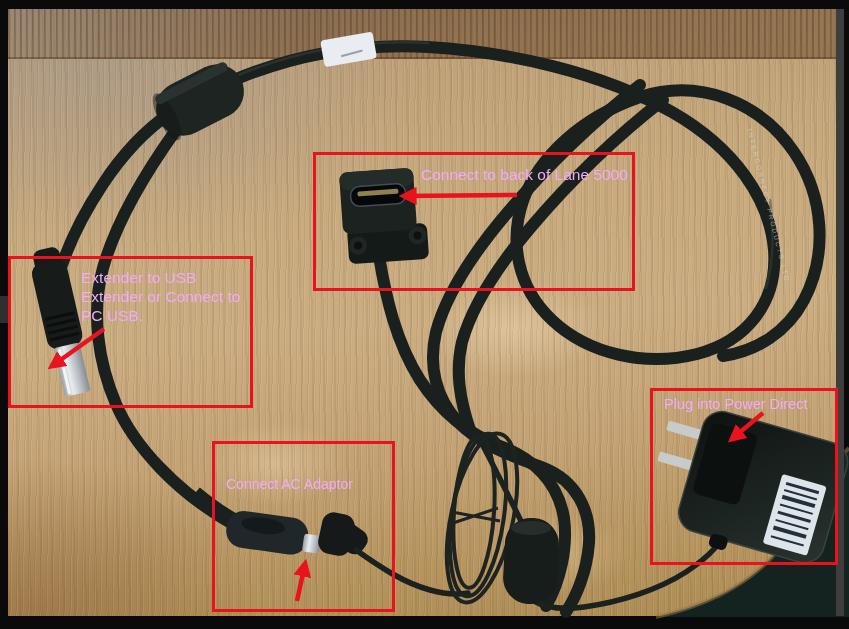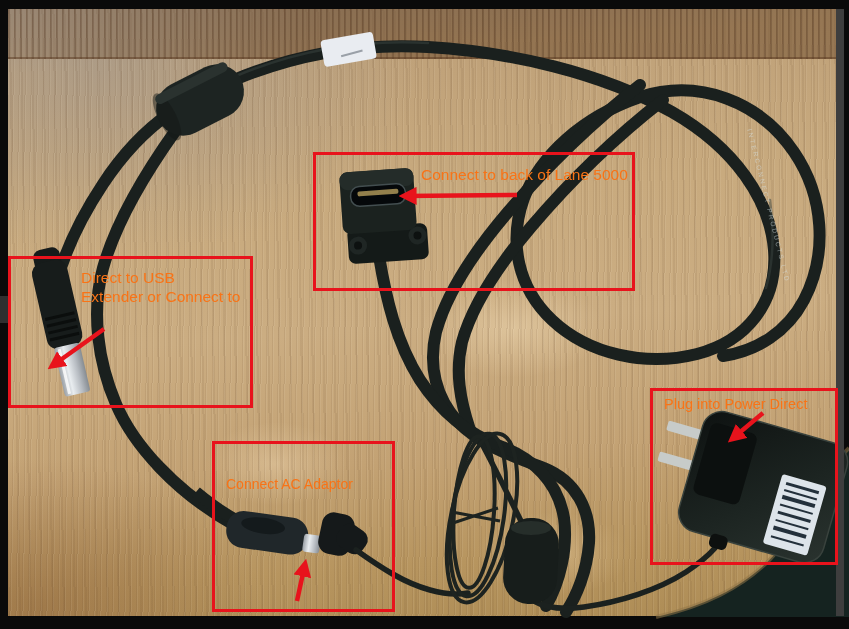--- a/index.html
+++ b/index.html
@@ -21,21 +21,21 @@
       repeating-linear-gradient(89deg, rgba(90,60,34,.09) 0 2px, rgba(0,0,0,0) 2px 11px);}
   .table-top{position:absolute;left:0;top:0;width:828px;height:48px;
     background-image:
       repeating-linear-gradient(90deg, rgba(70,42,22,.28) 0 2px, rgba(0,0,0,0) 2px 6px),
       linear-gradient(90deg, rgba(120,95,70,.25), rgba(108,76,46,.55) 35%, rgba(108,76,46,.5));
     border-bottom:2px solid rgba(86,54,28,.45);}
   .right-strip{position:absolute;left:836px;top:9px;width:8px;height:607px;background:#3e3e3e;z-index:3;}
   .left-notch{position:absolute;left:0;top:296px;width:9px;height:27px;background:#2f2f2f;z-index:2;}
   .scene{position:absolute;left:0;top:0;z-index:2;}
   .ann-box{position:absolute;border:3px solid #e8131c;z-index:5;}
-  .ann-text{position:absolute;color:#f97316;z-index:7;font-weight:400;}
+  .ann-text{position:absolute;color:#f0abfc;z-index:7;font-weight:400;}
   .t-lane {left:421px;top:166px;font-size:15.5px;white-space:nowrap;}
   .t-usb  {left:81px; top:268px;font-size:15.5px;line-height:19px;}
   .t-ac   {left:226px;top:476px;font-size:14px;white-space:nowrap;}
   .t-pow  {left:664px;top:396px;font-size:14.5px;white-space:nowrap;}
   .arrows{position:absolute;left:0;top:0;z-index:6;pointer-events:none;}
   .cable-print{position:absolute;left:753px;top:128px;z-index:2;color:rgba(215,228,231,.55);
     font-size:6.5px;letter-spacing:2.2px;white-space:nowrap;transform:rotate(76deg);transform-origin:0 0;}
 </style>
 </head>
 <body>
@@ -187,18 +187,19 @@
     <g stroke="#e8131c" stroke-width="4.5" fill="none">
       <path d="M 517 195 L 404 196" marker-end="url(#ah)"></path>
       <path d="M 104 329 L 52 366" marker-end="url(#ah)"></path>
       <path d="M 297 601 L 305 564" marker-end="url(#ah)"></path>
       <path d="M 763 413 L 732 439" marker-end="url(#ah)"></path>
     </g>
   </svg>
 
   <div class="ann-text t-lane">Connect to back of Lane 5000</div>
   <div class="ann-text t-usb">
-    <div>Direct to USB</div>
+    <div>Extender to USB</div>
     <div>Extender or Connect to</div>
+    <div>PC USB.</div>
   </div>
   <div class="ann-text t-ac">Connect AC Adaptor</div>
   <div class="ann-text t-pow">Plug into Power Direct</div>
 </div>
 
 </body></html>

